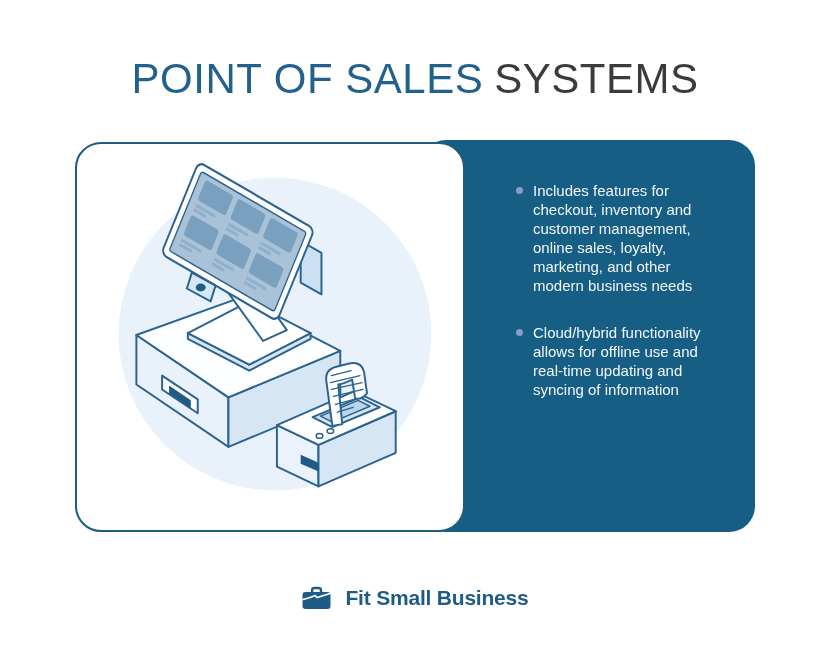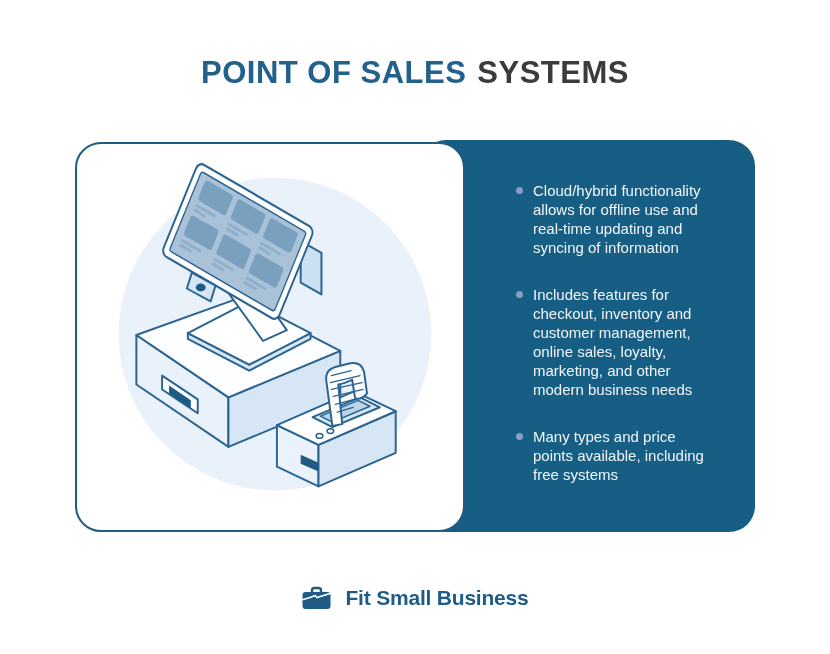--- a/index.html
+++ b/index.html
@@ -11,22 +11,22 @@
     height: 654px;
     background: #ffffff;
     overflow: hidden;
   }
   .title {
     position: absolute;
     top: 56px;
     left: 0;
     width: 100%;
     text-align: center;
-    font-size: 31px;
-    font-weight: 700;
+    font-size: 42px;
+    font-weight: 400;
     letter-spacing: 0.5px;
     line-height: 1.1;
     white-space: nowrap;
   }
   .title .hl { color: #21618C; }
   .title .rest { color: #3B3B3D; margin-left: 11px; }
 
   .info-panel {
     position: absolute;
     left: 420px;
@@ -93,23 +93,22 @@
 </style>
 </head>
 <body>
 
 <div class="page">
 
   <h1 class="title"><span class="hl">POINT OF SALES</span><span class="rest">SYSTEMS</span></h1>
 
   <div class="info-panel">
     <ul class="bullet-list">
+      <li><span>Includes features for checkout, inventory and customer management, online sales, loyalty, marketing, and other modern business needs</span></li>
       <li><span>Cloud/hybrid functionality allows for offline use and real-time updating and syncing of information</span></li>
-      <li><span>Includes features for checkout, inventory and customer management, online sales, loyalty, marketing, and other modern business needs</span></li>
-      <li><span>Many types and price points available, including free systems</span></li>
     </ul>
   </div>
 
   <div class="card">
     <svg viewBox="0 0 390 390" stroke-linejoin="round" stroke-linecap="round">
 
       <circle cx="200" cy="192" r="158" fill="#E9F1FB"></circle>
 
       <g stroke="#2B6391" stroke-width="2">
         <polygon points="60,193 153,256 153,306 60,243" fill="#E9F2FB"></polygon>

